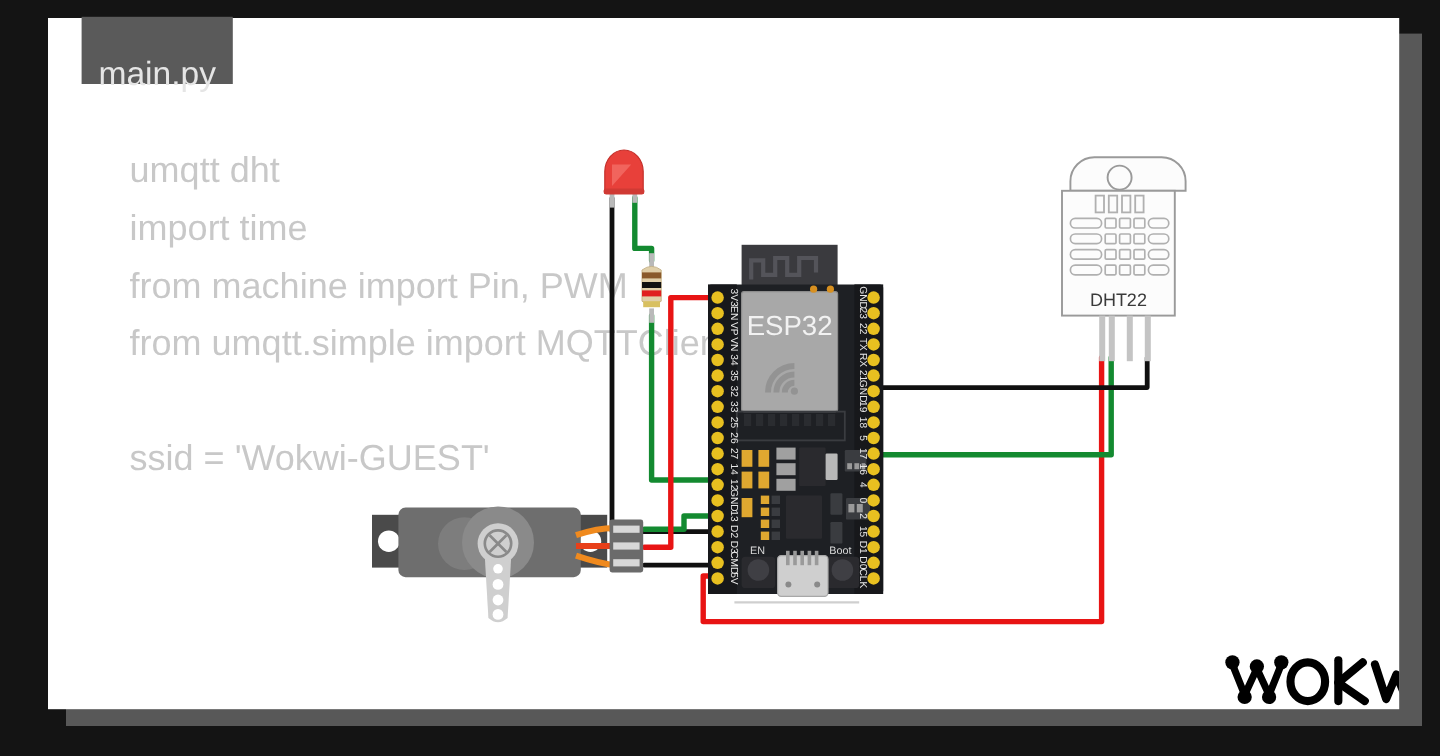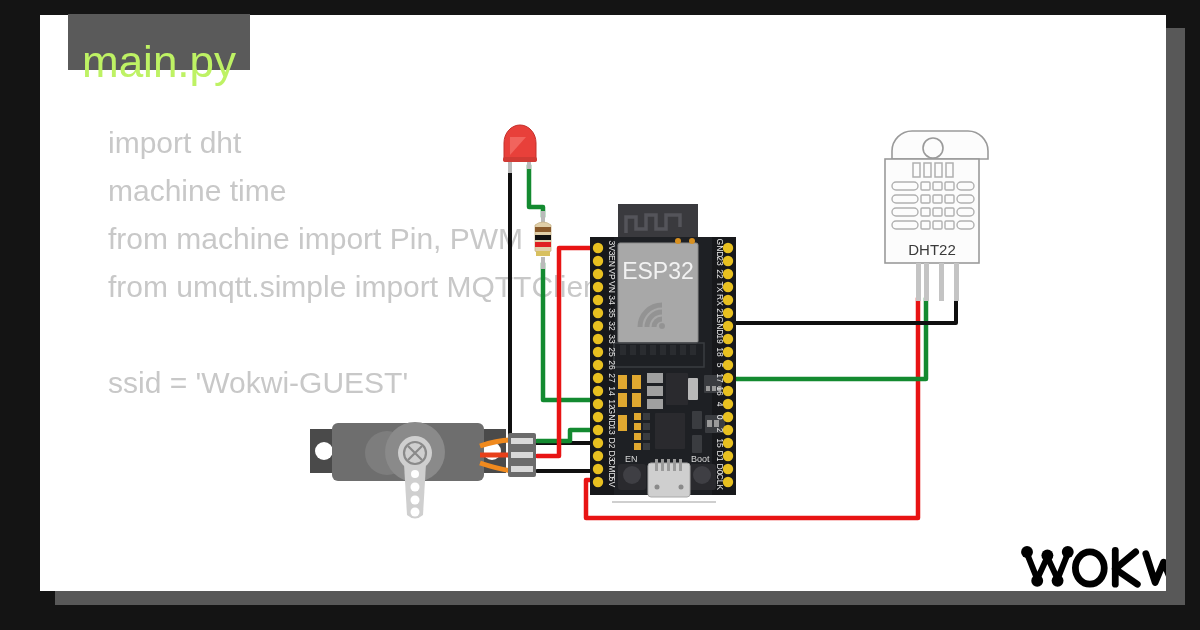--- a/index.html
+++ b/index.html
@@ -36,22 +36,22 @@
   #filename-tab {
     position: absolute;
     left: 68px; top: 14px;
     height: 56px;
     padding: 0 14px;
     display: flex; align-items: center;
     background: #5a5a5a;
     z-index: 40;
   }
   #filename-tab .label {
-    color: #bef264;
-    font-size: 44px;
+    color: #e5e5e5;
+    font-size: 28px;
     line-height: 1;
     font-family: "Liberation Sans", sans-serif;
     margin-top: 40px;
   }
 
   
   #code-listing {
     position: absolute;
     left: 68px; top: 104px;
     width: 560px;
@@ -88,22 +88,22 @@
 </head>
 <body>
 
 <div id="root">
 
   <div id="card-shadow"></div>
 
   <div id="card">
 
     <div id="code-listing">
-      <div class="code-line">import dht</div>
-      <div class="code-line">machine time</div>
+      <div class="code-line">umqtt dht</div>
+      <div class="code-line">import time</div>
       <div class="code-line">from machine import Pin, PWM</div>
       <div class="code-line">from umqtt.simple import MQTTClient</div>
       <div class="code-line blank"></div>
       <div class="code-line">ssid = 'Wokwi-GUEST'</div>
     </div>
 
     <svg id="diagram" viewBox="0 0 1200 630" width="1200" height="630">
       <title>ESP32 DHT22 LED servo breadboard wiring</title>
 
       <g fill="none" stroke-linecap="round" stroke-linejoin="round">

